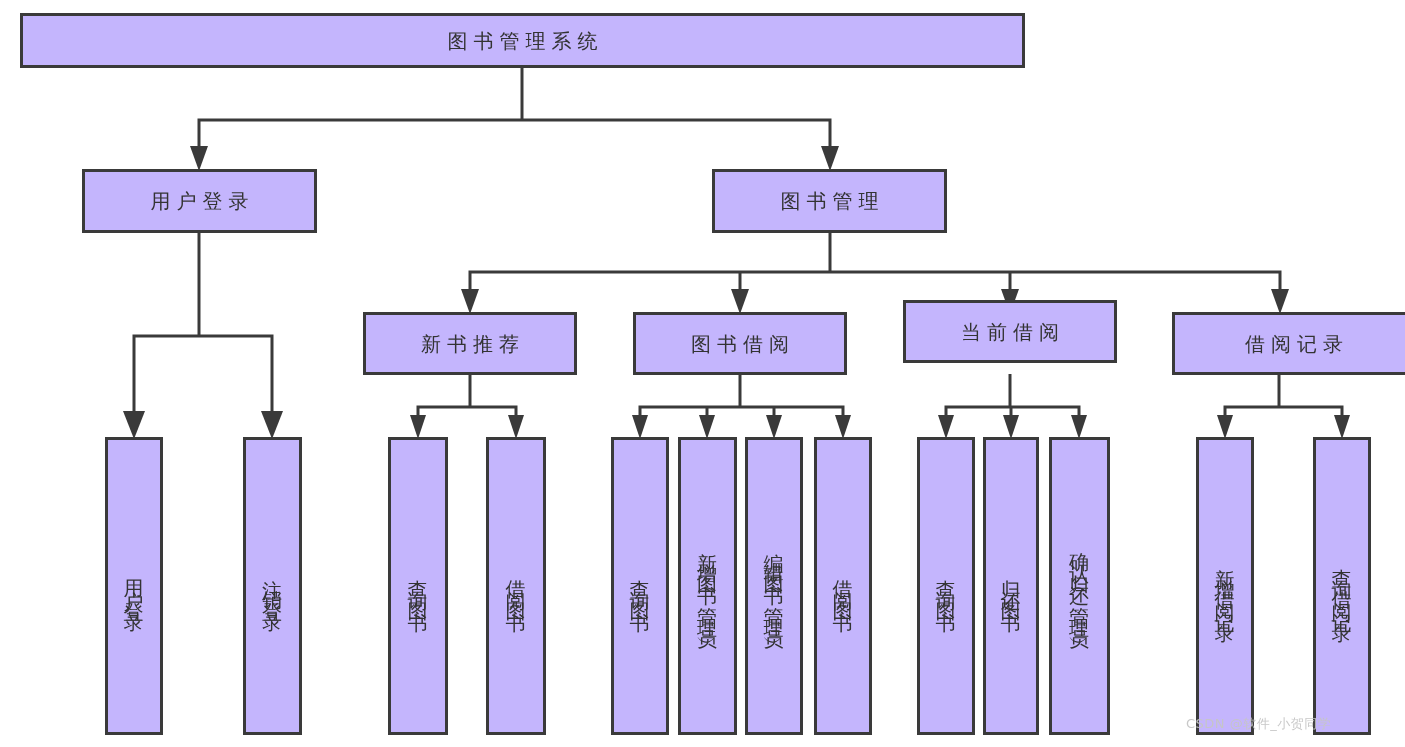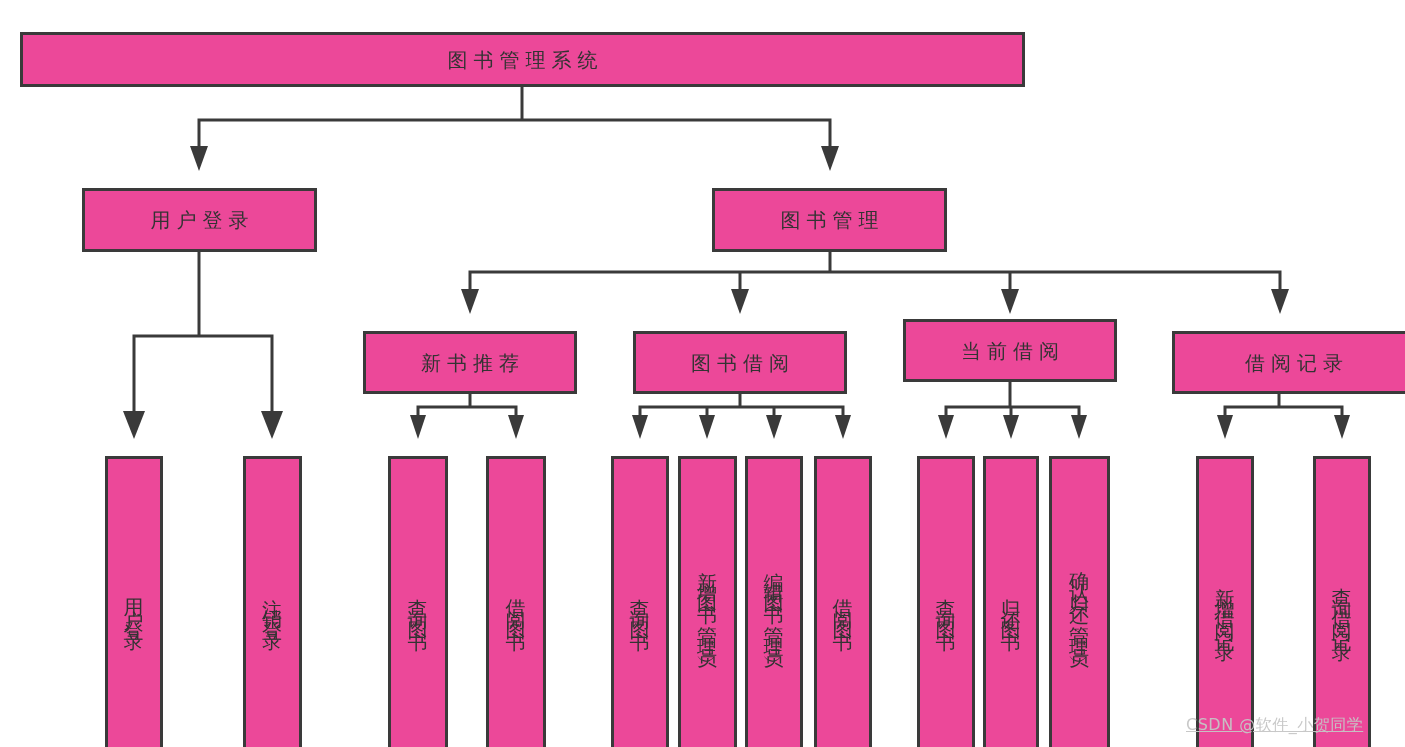--- a/index.html
+++ b/index.html
@@ -17,53 +17,51 @@
   }
   .connectors {
     position: absolute;
     left: 0;
     top: 0;
     z-index: 1;
   }
   .box {
     position: absolute;
     box-sizing: border-box;
-    background: #ec4899;
+    background: #c4b5fd;
     border: 3px solid #3a3a3a;
     display: flex;
     align-items: center;
     justify-content: center;
     color: #333333;
     z-index: 2;
     line-height: 1;
-    margin-top: 19px;
   }
   .h-box {
     font-size: 20px;
     letter-spacing: 6px;
     white-space: nowrap;
     text-indent: 6px;
   }
   .v-box {
     writing-mode: vertical-rl;
     text-orientation: mixed;
     font-size: 20px;
     letter-spacing: 11px;
   }
   .watermark {
     position: absolute;
     left: 1186px;
     top: 715px;
-    font-size: 16px;
+    font-size: 13px;
     color: #c6c6c6;
     opacity: 0.95;
     letter-spacing: 0.5px;
     white-space: nowrap;
     z-index: 5;
-    text-decoration: underline;
   }
 </style>
 </head>
 <body>
 
 <div class="canvas">
 
   <svg class="connectors" width="1405" height="747" viewBox="0 0 1405 747" aria-hidden="true">
     <g stroke="#3a3a3a" stroke-width="3" fill="none">
 

